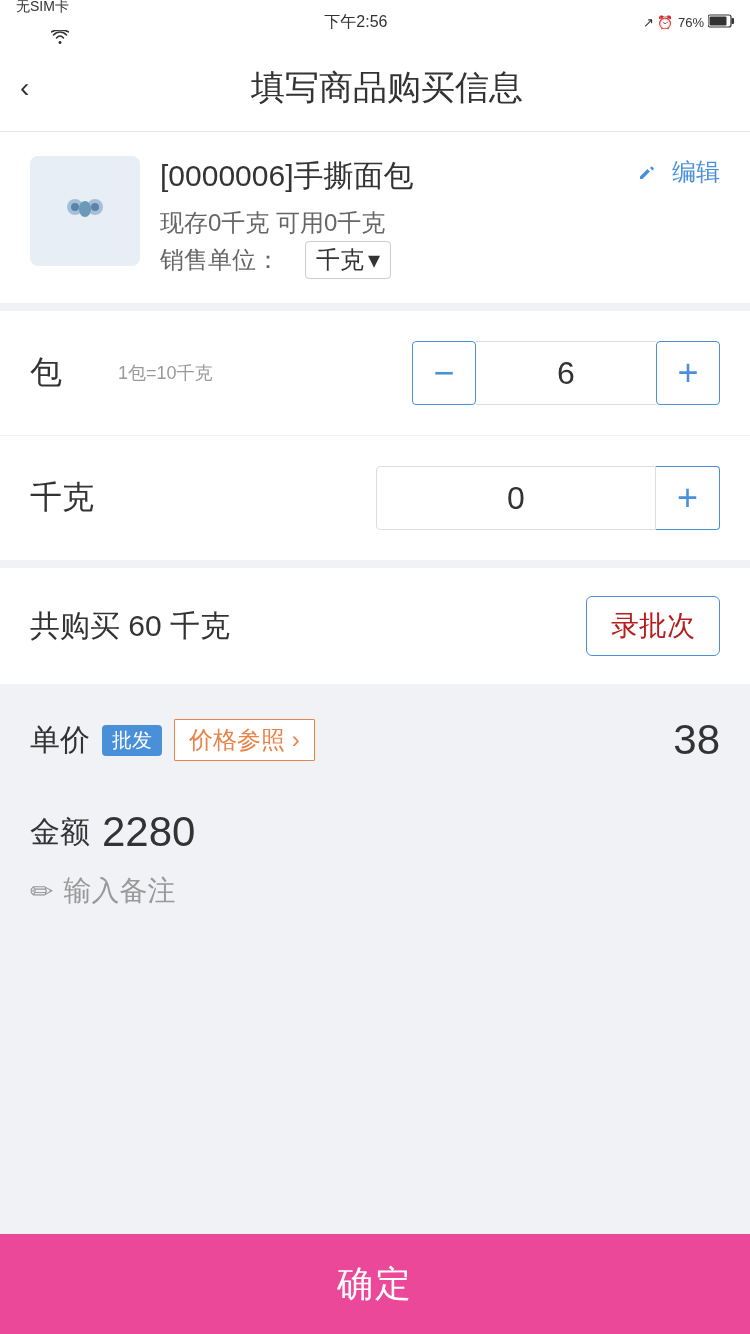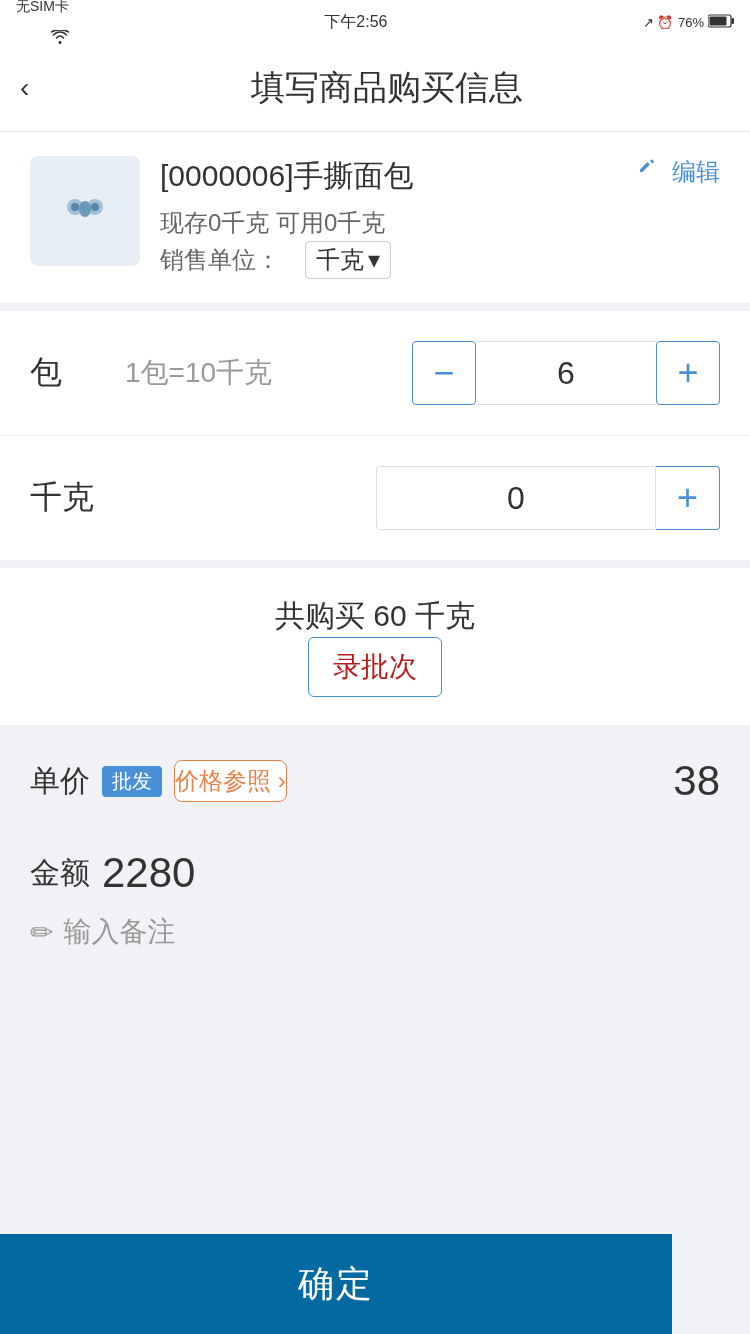--- a/index.html
+++ b/index.html
@@ -86,20 +86,21 @@
       color: #333;
       background: #fff;
       display: inline-flex;
       align-items: center;
       gap: 4px;
     }
     .edit-btn {
       font-size: 24px;
       color: #4a90d9;
       display: flex;
+      align-items: center;
       gap: 16px;
     }
 
     
     .input-section {
       background: #fff;
       border-bottom: 8px solid #f0f2f5;
     }
     .input-row {
       display: flex;
@@ -107,23 +108,23 @@
       padding: 30px;
       border-bottom: 1px solid #f0f2f5;
     }
     .input-row:last-child { border-bottom: none; }
     .input-label {
       font-size: 32px;
       color: #333;
       min-width: 80px;
     }
     .input-hint {
-      font-size: 28px;
+      font-size: 18px;
       color: #999;
-      margin-left: 15px;
+      margin-left: 8px;
       flex: 1;
     }
     .input-controls {
       display: flex;
       align-items: center;
       gap: 0;
     }
     .ctrl-btn {
       width: 64px;
       height: 64px;
@@ -178,21 +179,20 @@
     }
 
     
     .summary-row {
       background: #fff;
       display: flex;
       align-items: center;
       justify-content: space-between;
       padding: 28px 30px;
       border-bottom: 8px solid #f0f2f5;
-      flex-direction: column;
     }
     .summary-text { font-size: 30px; color: #333; }
     .batch-btn {
       border: 1px solid #4a90d9;
       border-radius: 6px;
       padding: 10px 24px;
       font-size: 28px;
       color: #b91c1c;
       background: #fff;
       cursor: pointer;
@@ -214,24 +214,24 @@
     .price-label { font-size: 30px; color: #333; }
     .price-tag {
       background: #4a90d9;
       color: #fff;
       font-size: 20px;
       border-radius: 4px;
       padding: 2px 10px;
     }
     .price-ref-btn {
       border: 1px solid #e8834a;
-      border-radius: 8px;
+      border-radius: 1px;
       color: #e8834a;
       font-size: 24px;
-      padding: 4px 0;
+      padding: 4px 14px;
       background: #fff;
       display: flex;
       align-items: center;
       gap: 4px;
       cursor: pointer;
     }
     .price-value { font-size: 42px; color: #333; font-weight: 400; }
 
     
     .amount-section {
@@ -255,22 +255,22 @@
       background: #f0f2f5;
       flex: 1;
       min-height: 300px;
     }
 
     
     .confirm-btn-wrap {
       position: fixed;
       bottom: 0;
       left: 0;
-      width: 672px;
-      background: #0369a1;
+      width: 750px;
+      background: #ec4899;
       height: 100px;
       display: flex;
       align-items: center;
       justify-content: center;
       cursor: pointer;
     }
     .confirm-btn-text {
       color: #fff;
       font-size: 36px;
       letter-spacing: 2px;

